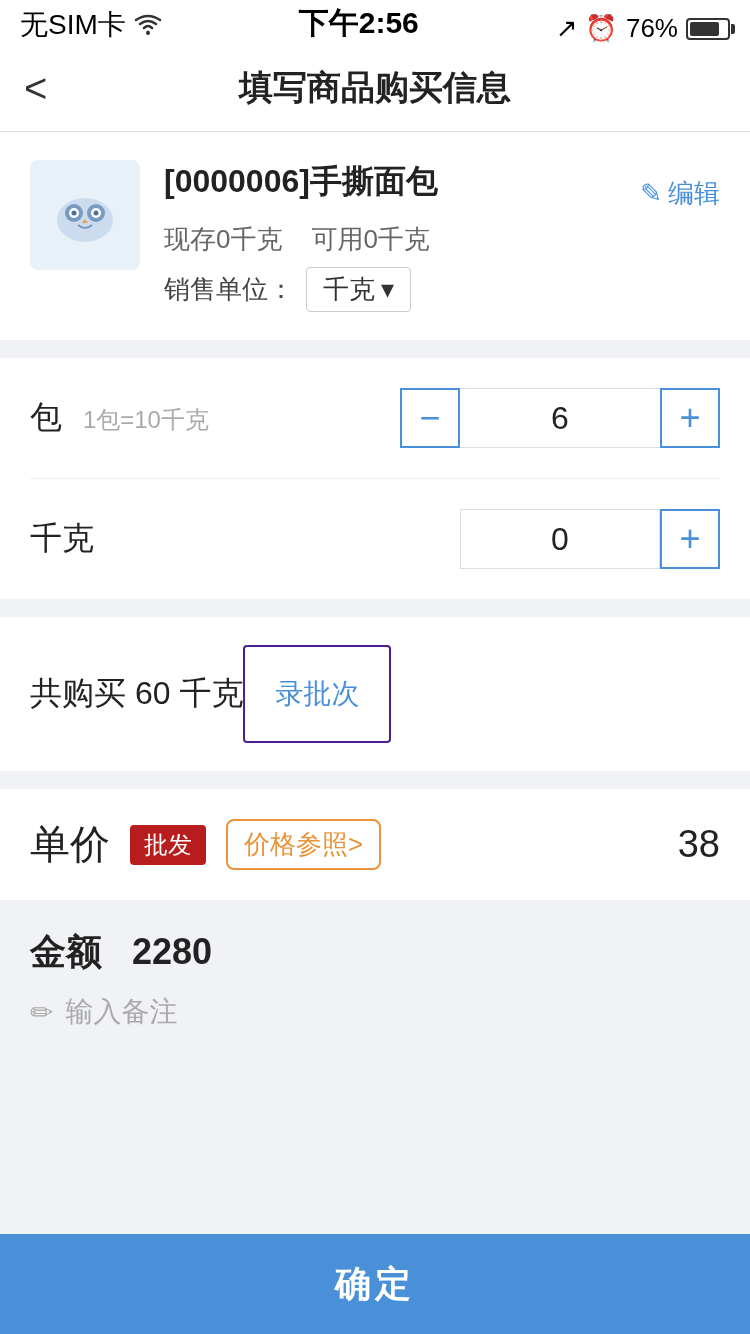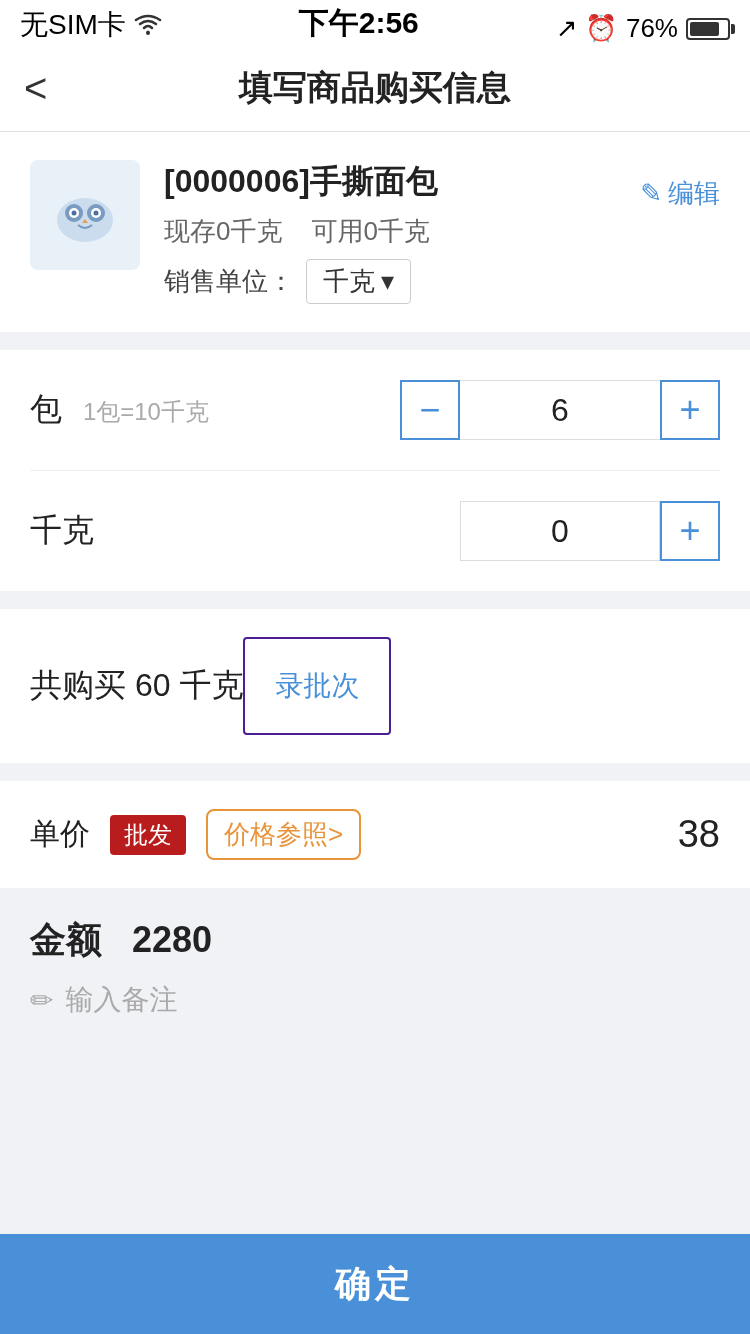--- a/index.html
+++ b/index.html
@@ -99,21 +99,21 @@
       display: flex;
       align-items: center;
       justify-content: center;
       flex-shrink: 0;
     }
     .product-detail { flex: 1; }
     .product-title {
       font-size: 32px;
       font-weight: 600;
       color: #222;
-      margin-bottom: 10px;
+      margin-bottom: 18px;
     }
     .product-stock {
       font-size: 26px;
       color: #666;
       margin-bottom: 10px;
     }
     .product-unit {
       font-size: 26px;
       color: #444;
       display: flex;
@@ -233,21 +233,21 @@
       background: #fff;
       padding: 28px 30px;
       margin-bottom: 0;
     }
     .price-row {
       display: flex;
       align-items: center;
       gap: 20px;
     }
     .price-label {
-      font-size: 30px;
+      font-size: 40px;
       color: #222;
     }
     .price-tag {
       background: #b91c1c;
       color: #fff;
       padding: 4px 14px;
       font-size: 24px;
       border-radius: 4px;
     }
     .price-ref-btn {

